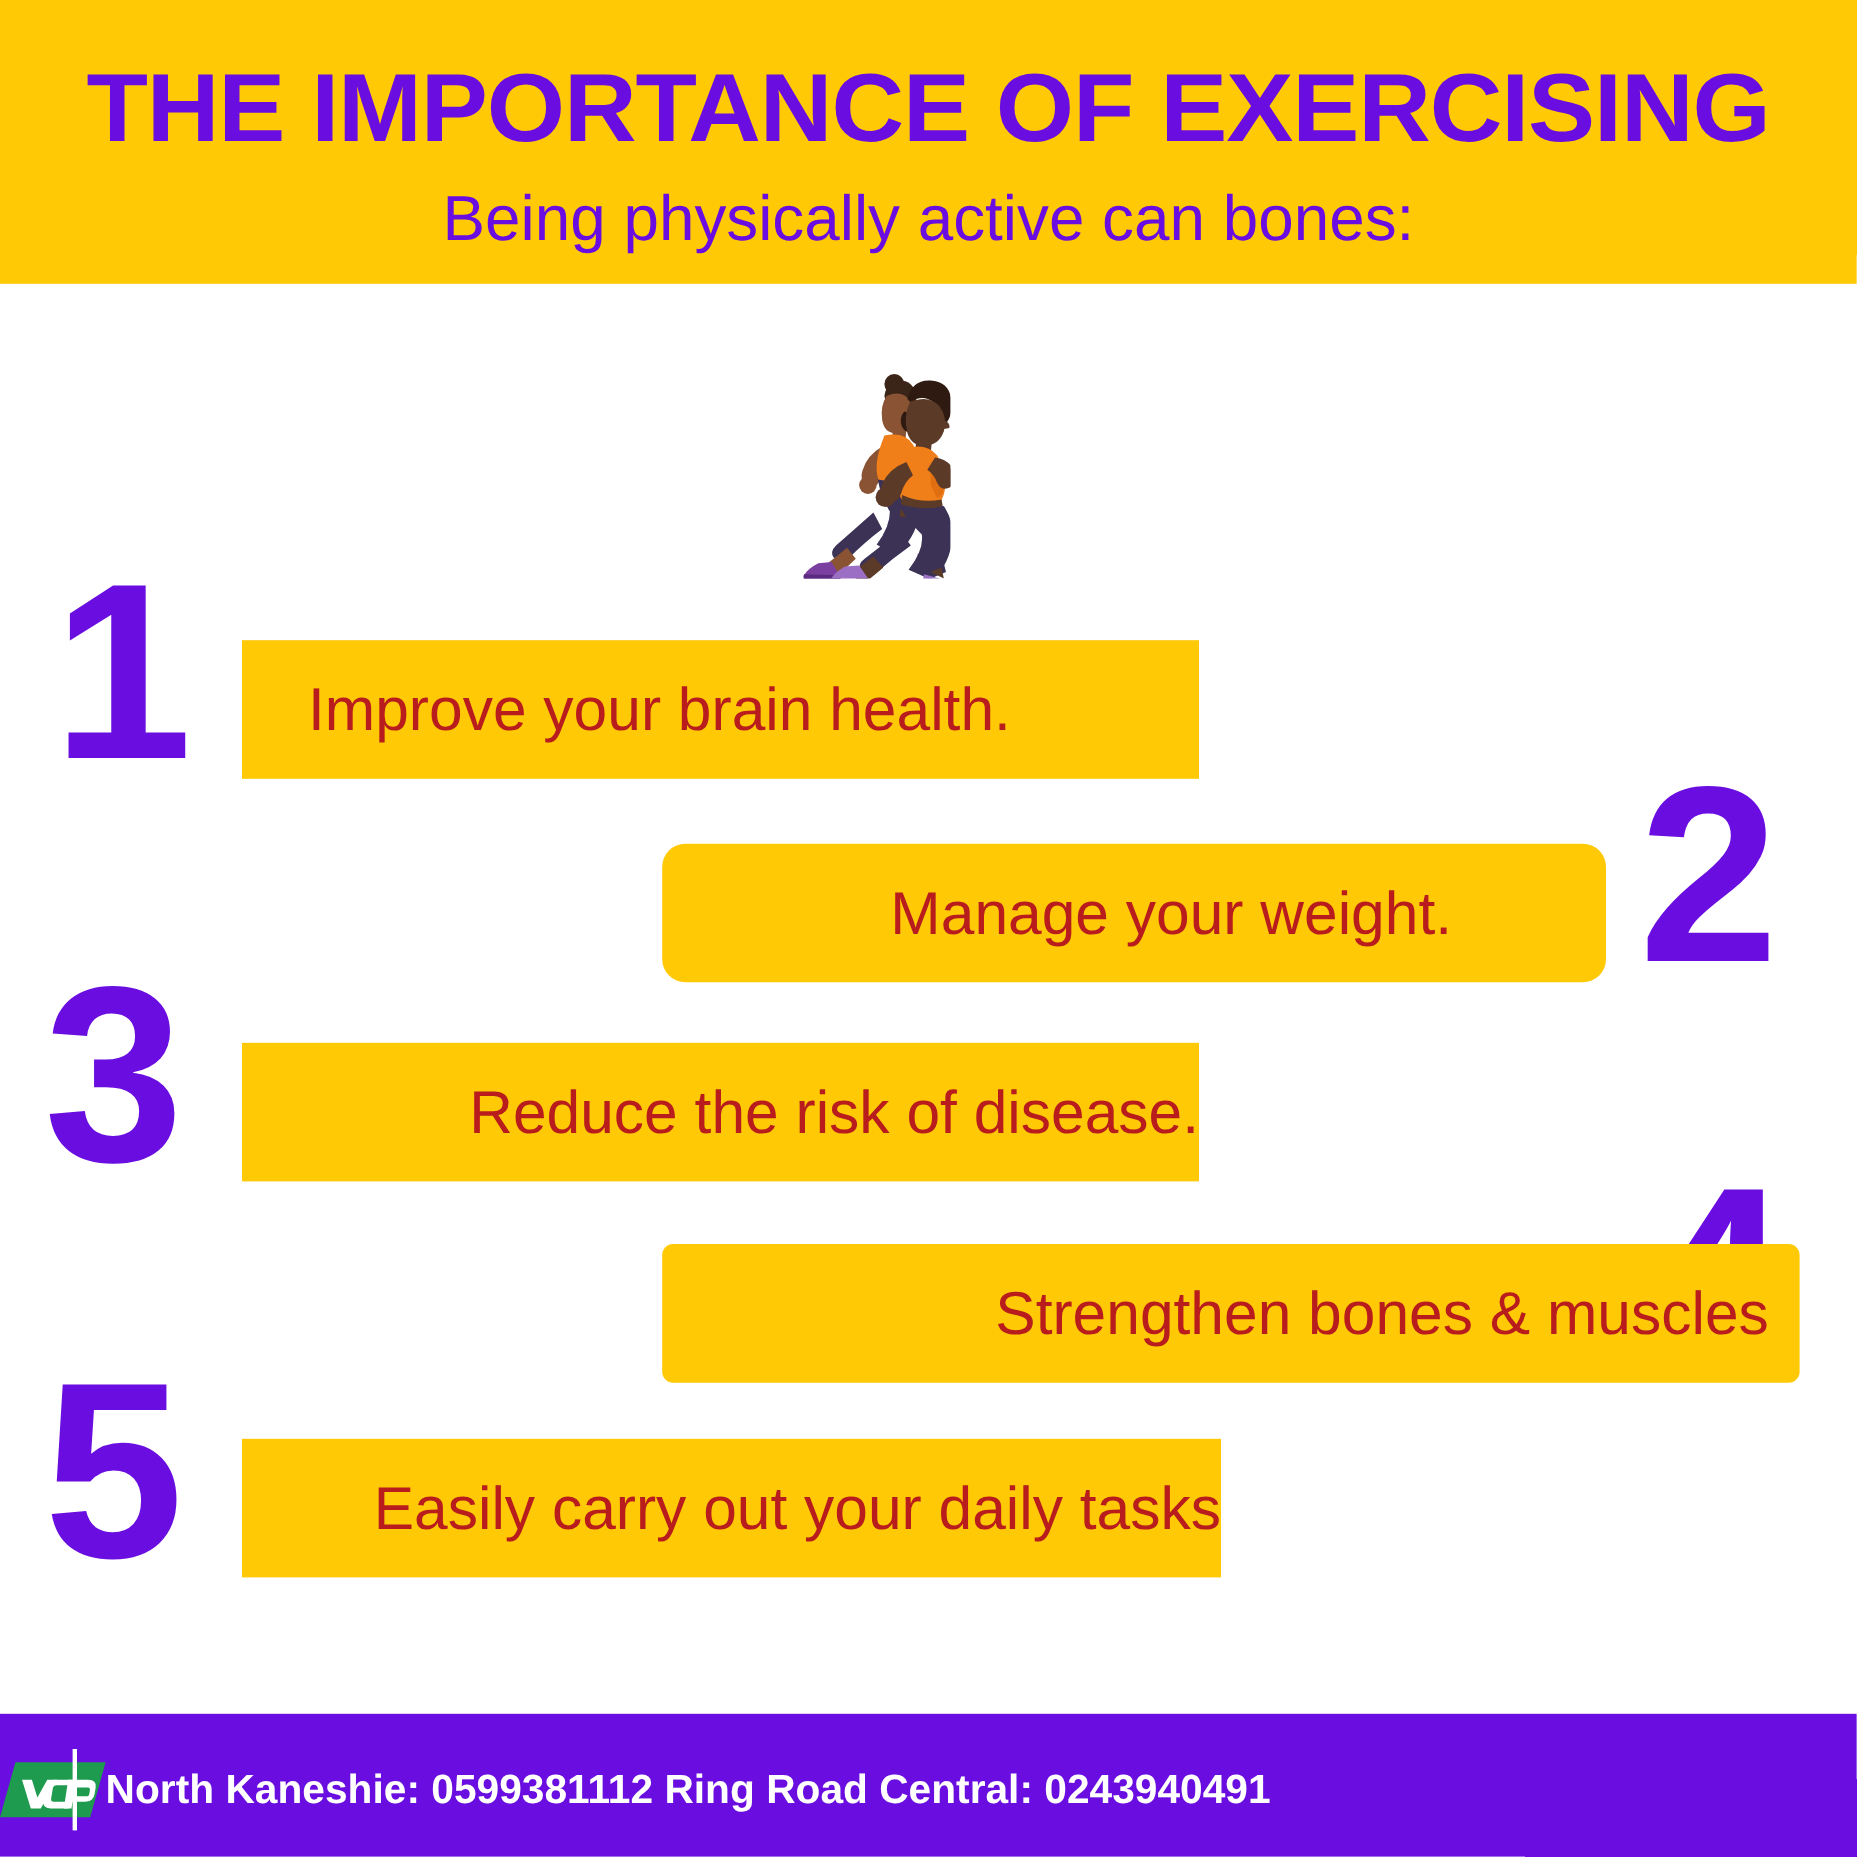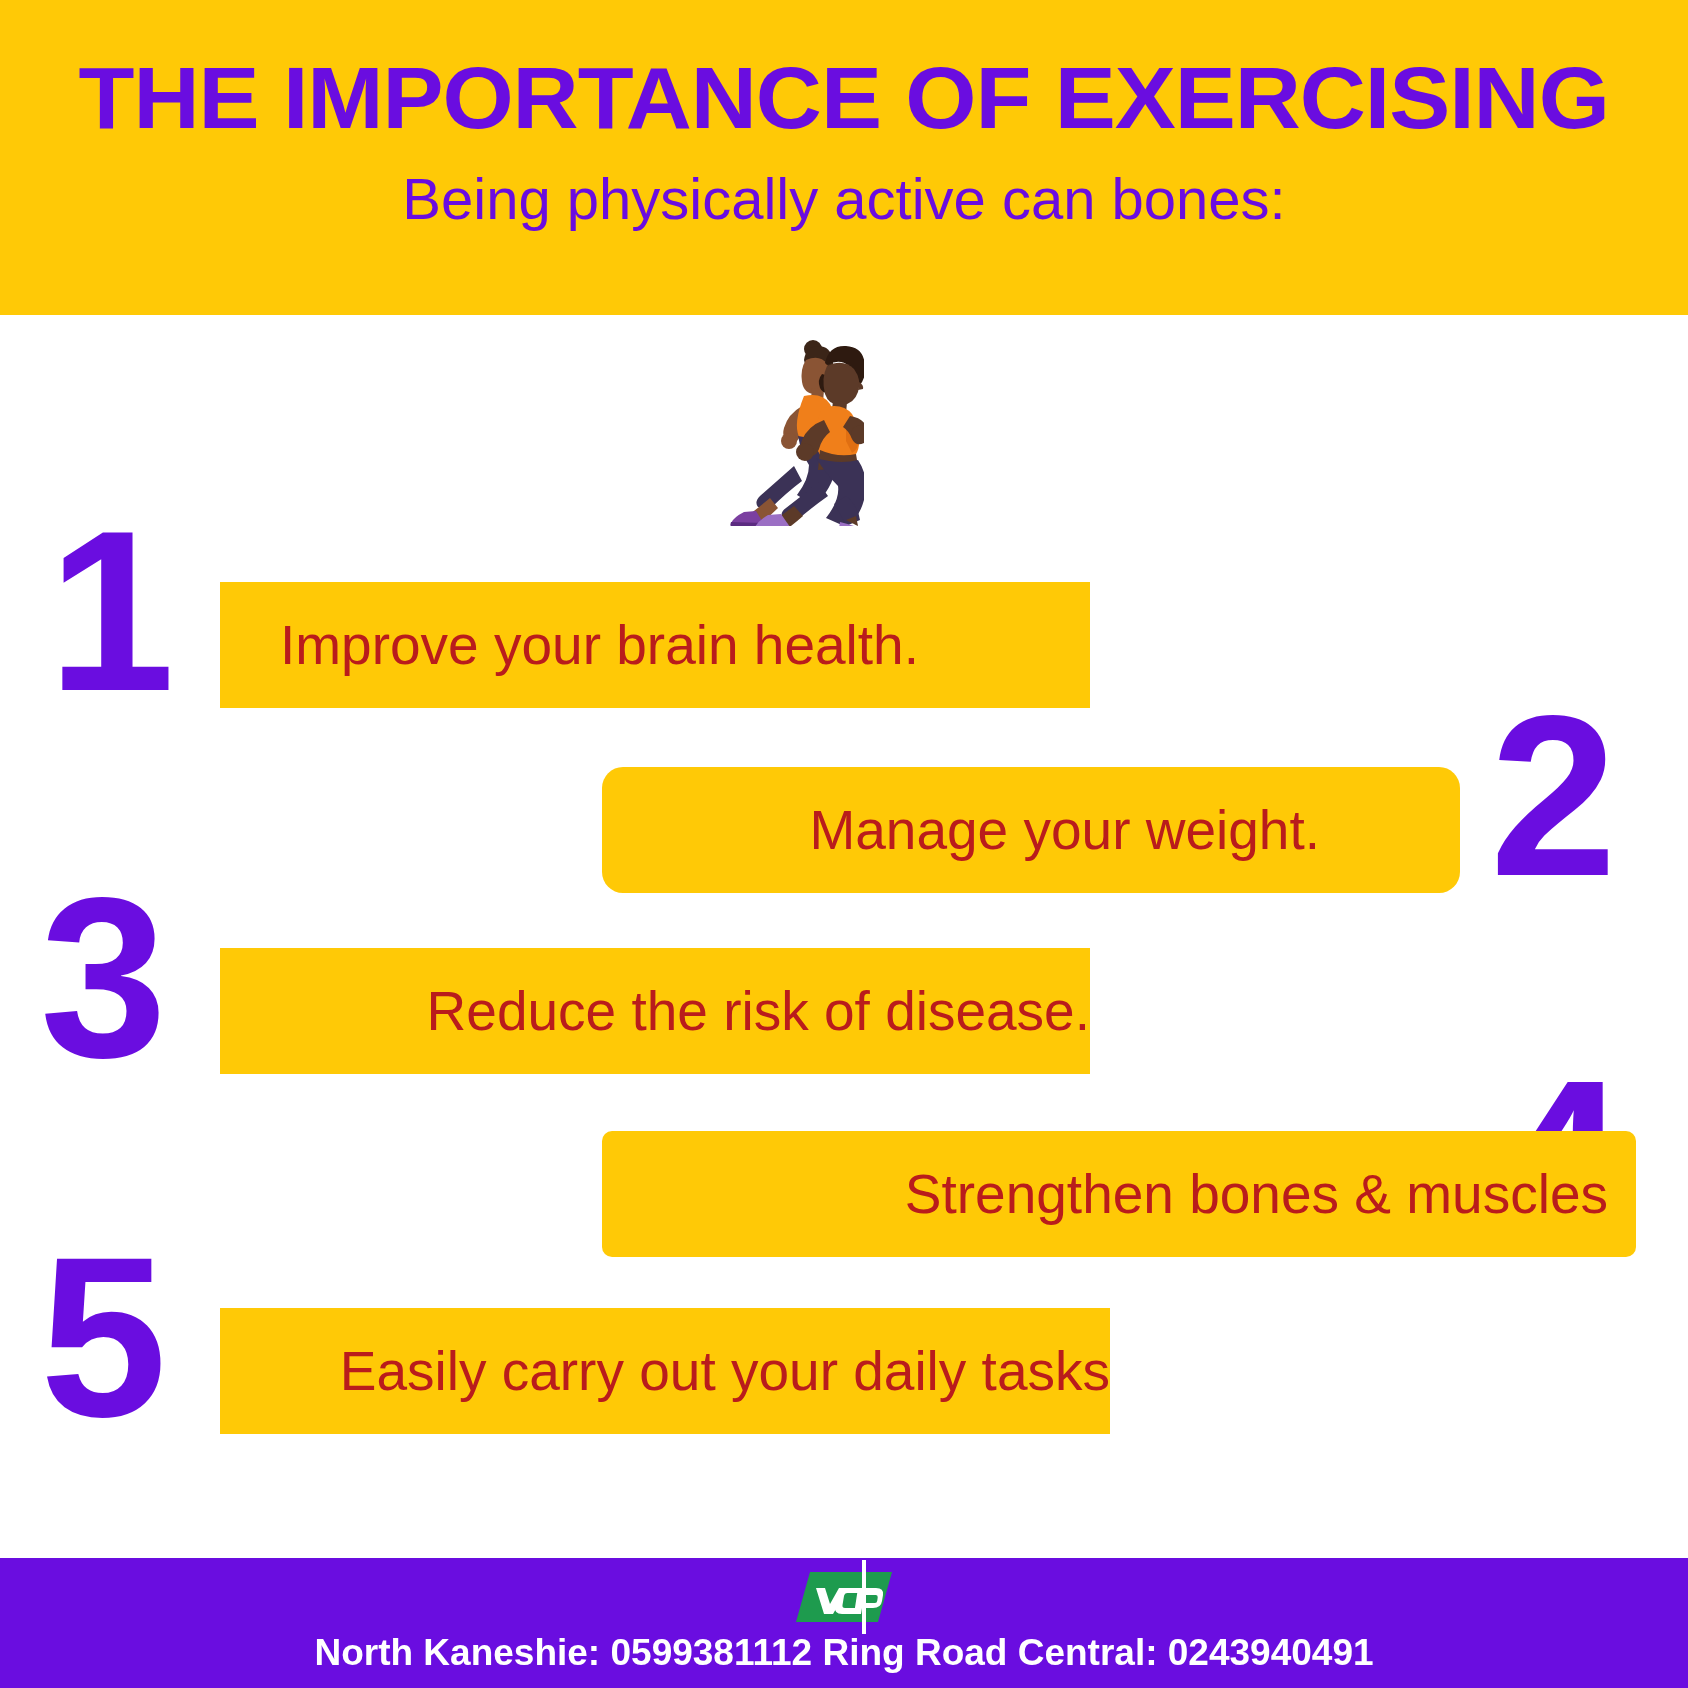--- a/index.html
+++ b/index.html
@@ -7,21 +7,21 @@
     width:1688px;height:1688px;
     background:#ffffff;
     font-family:"Liberation Sans", sans-serif;
     overflow:hidden;
     position:relative;
   }
   .poster{position:relative;width:1688px;height:1688px;background:#fff;overflow:hidden;}
 
   
   .header{
-    position:absolute;left:0;top:0;width:1688px;height:315px;
+    position:absolute;left:0;top:0;width:1688px;height:258px;
     background:#FFC906;
     display:flex;flex-direction:column;align-items:center;justify-content:flex-start;
   }
   .header-title{
     margin:0;padding:0;
     font-family:"Liberation Sans", sans-serif;
     font-weight:bold;
     font-size:88px;
     line-height:1.0;
     letter-spacing:-1px;
@@ -96,21 +96,21 @@
 
   
   #row5{left:0;top:1308px;width:1688px;}
   #row5 .bar{left:220px;width:890px;justify-content:flex-end;padding-left:20px;box-sizing:border-box;}
   #row5 .num{left:40px;top:-64px;}
 
   
   .footer{
     position:absolute;left:0;bottom:0;width:1688px;height:130px;
     background:#6A0DE0;
-    display:flex;flex-direction:column;align-items:center;justify-content:flex-start;
+    display:flex;flex-direction:row;align-items:center;justify-content:flex-start;
   }
   .logo{
     position:relative;
     width:96px;height:62px;
     margin-top:8px;
   }
   .logo svg{display:block;width:100%;height:100%;overflow:visible;}
   .footer-text{
     font-family:"Liberation Sans", sans-serif;
     font-weight:bold;

